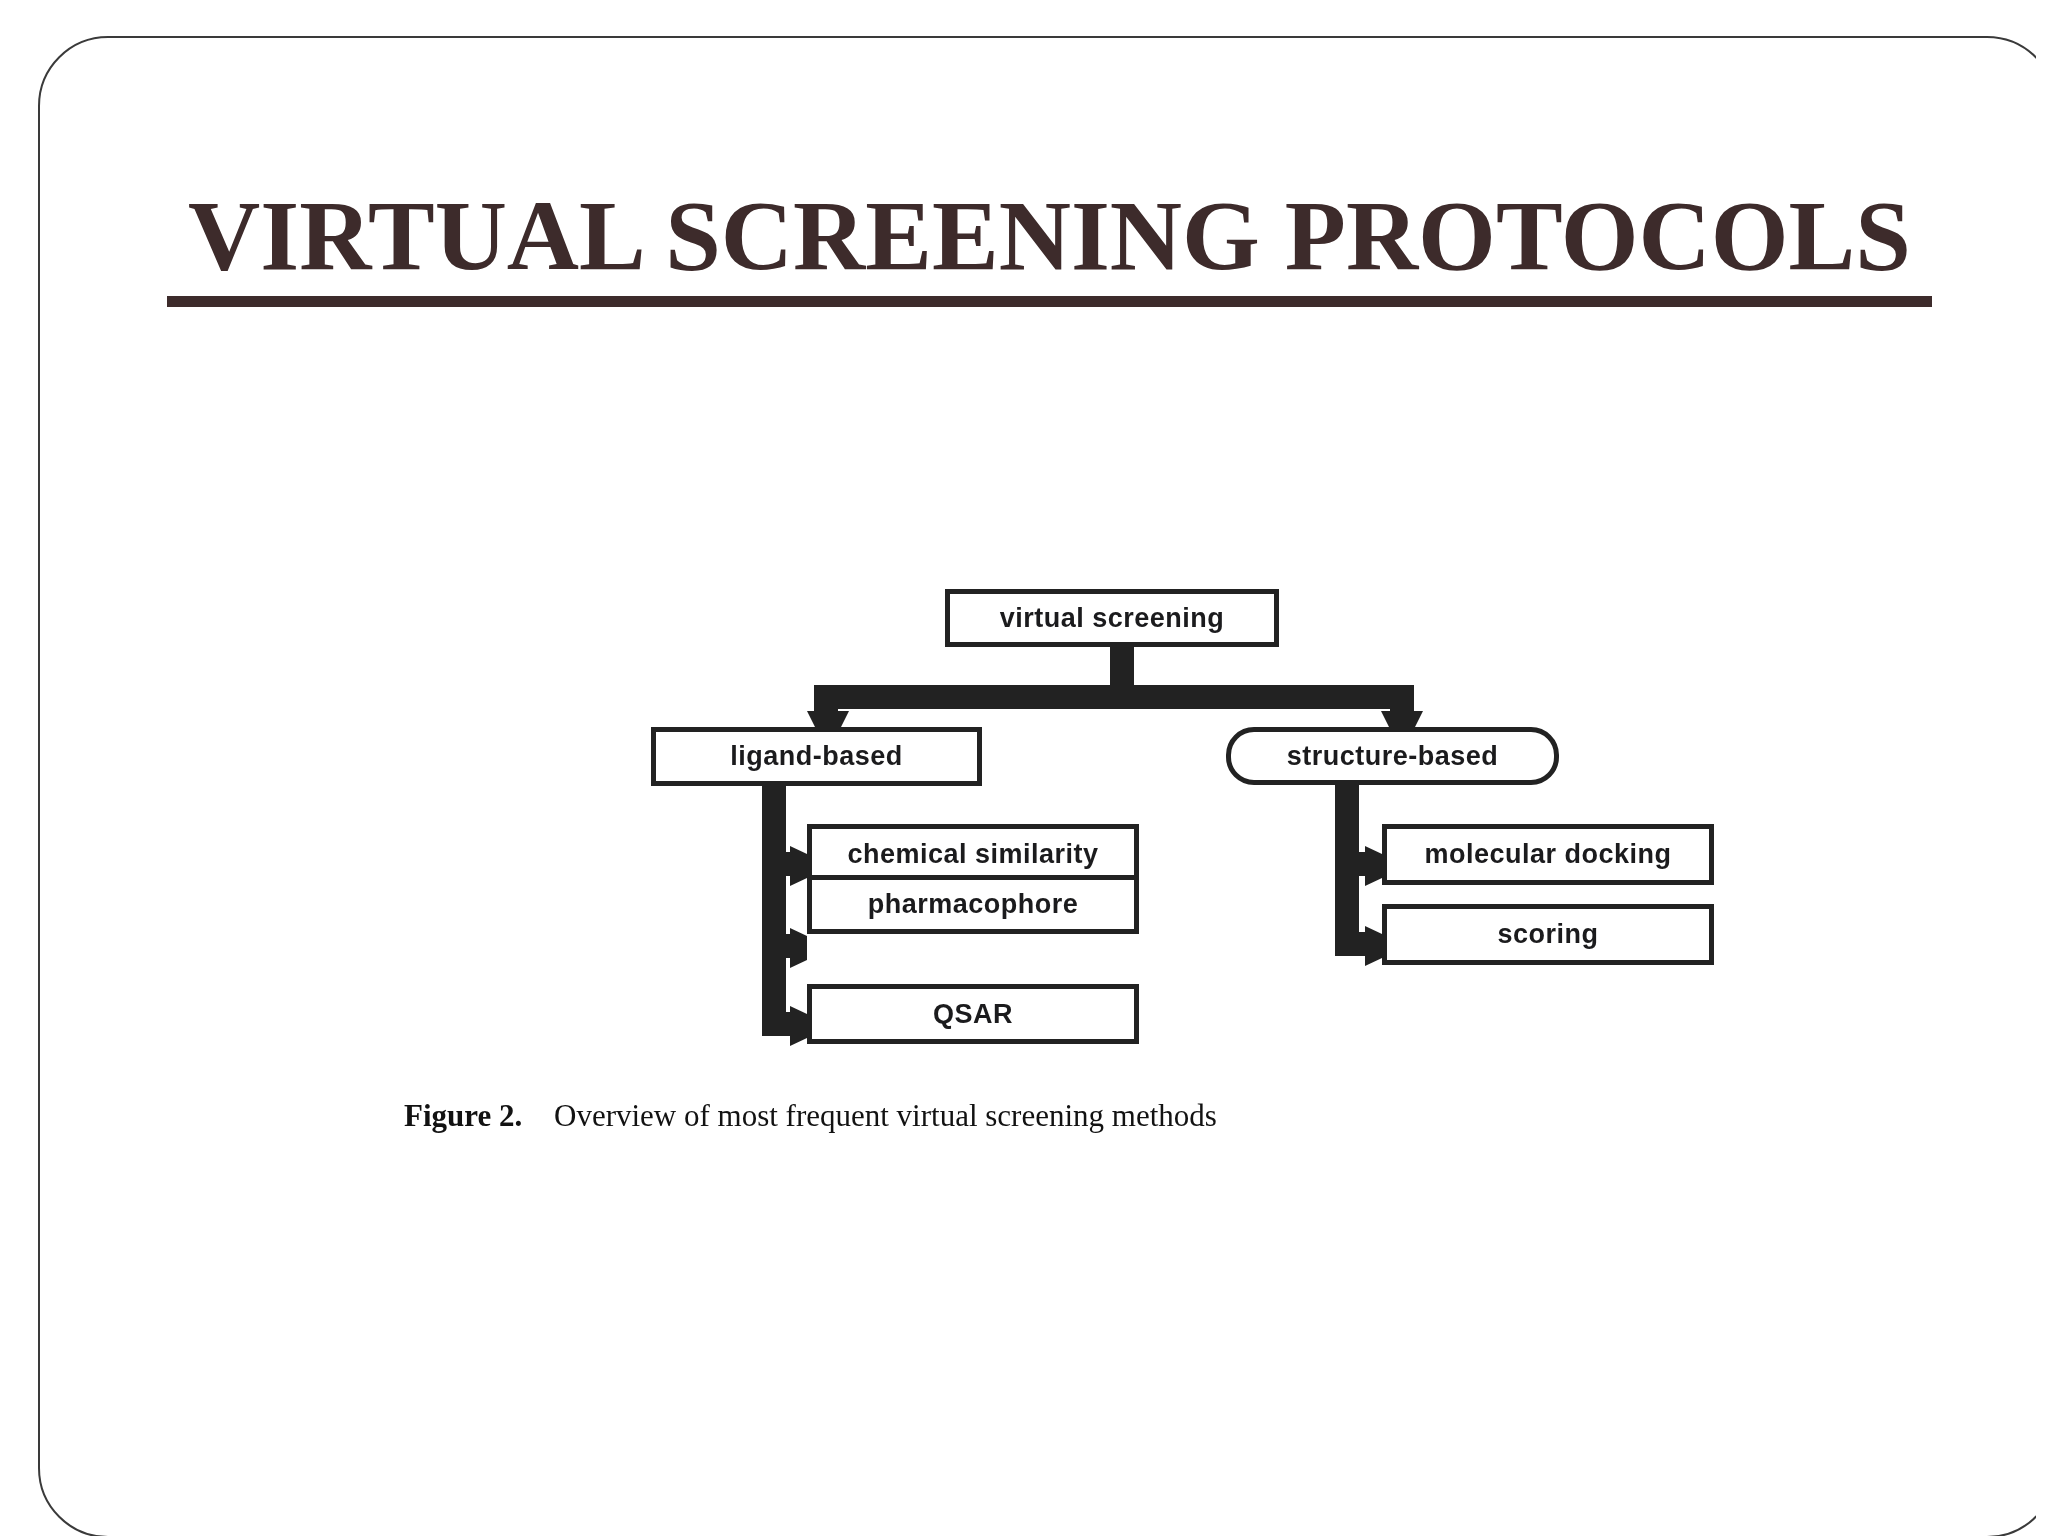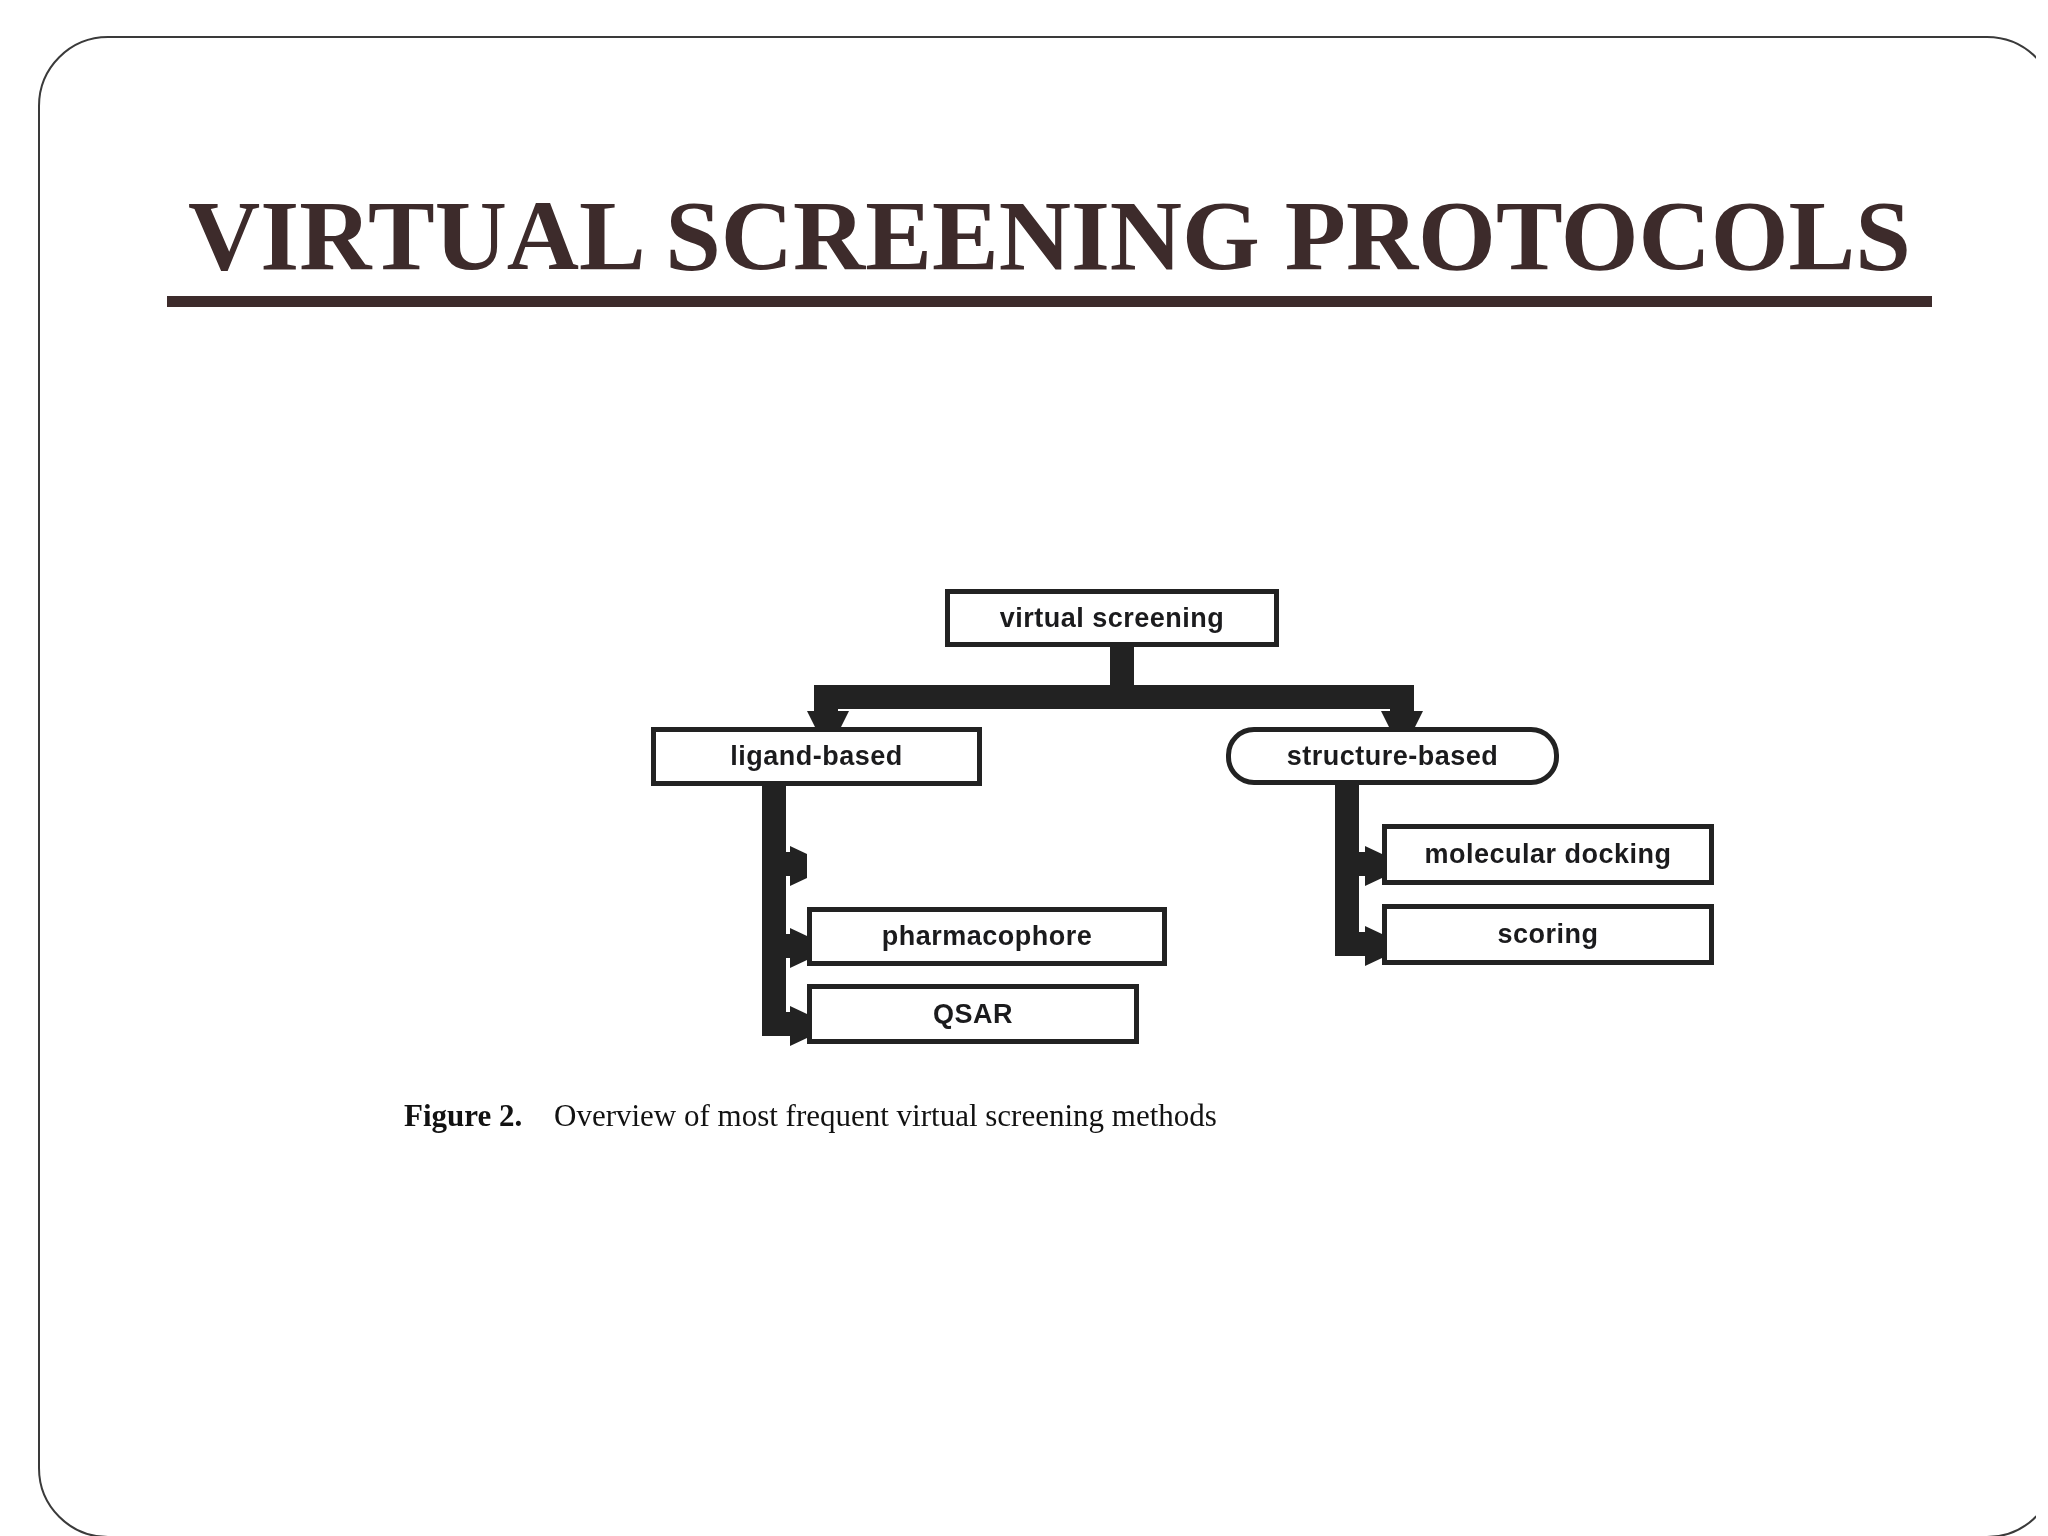--- a/index.html
+++ b/index.html
@@ -104,19 +104,20 @@
 
   <div class="v-line" style="left:1311px;top:759px;width:5px;height:153px;"></div>
   <div class="h-line" style="left:1311px;top:828px;width:30px;height:5px;"></div>
   <div class="arrow-right" style="left:1341px;top:822px;"></div>
   <div class="h-line" style="left:1311px;top:908px;width:30px;height:5px;"></div>
   <div class="arrow-right" style="left:1341px;top:902px;"></div>
 
   <div class="node" style="left:921px;top:565px;width:334px;height:58px;">virtual screening</div>
   <div class="node" style="left:627px;top:703px;width:331px;height:59px;">ligand-based</div>
   <div class="node" style="left:1202px;top:703px;width:333px;height:58px;border-radius:28px;">structure-based</div>
-  <div class="node" style="left:783px;top:883px;width:360px;height:59px;">pharmacophore</div>
+  <div class="node" style="left:783px;top:800px;width:332px;height:60px;">chemical similarity</div>
+  <div class="node" style="left:783px;top:851px;width:332px;height:59px;">pharmacophore</div>
   <div class="node" style="left:783px;top:960px;width:332px;height:60px;">QSAR</div>
   <div class="node" style="left:1358px;top:800px;width:332px;height:61px;text-align:right;">molecular docking</div>
   <div class="node" style="left:1358px;top:880px;width:332px;height:61px;">scoring</div>
 
   <p class="figure-caption"><span class="cap-prefix">Figure 2.</span><span> Overview of most frequent virtual screening methods</span></p>
 </div>
 
 </body></html>

